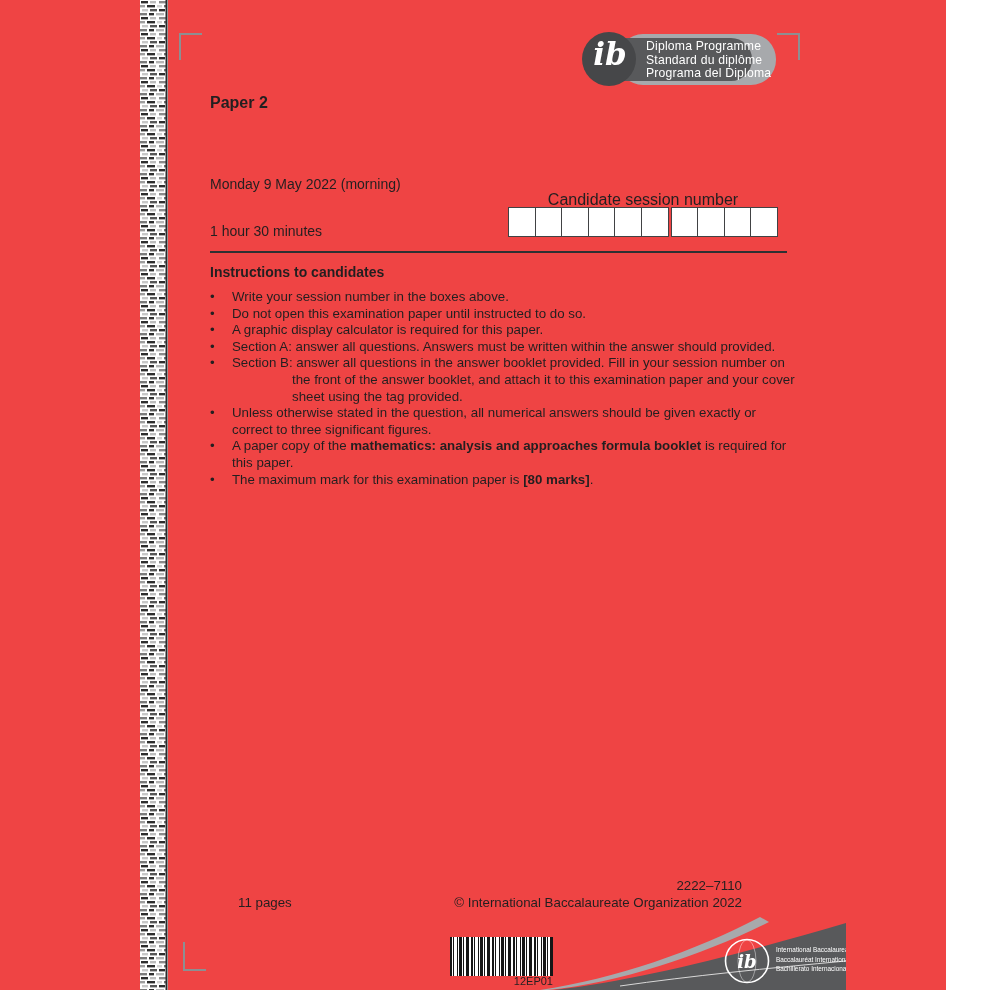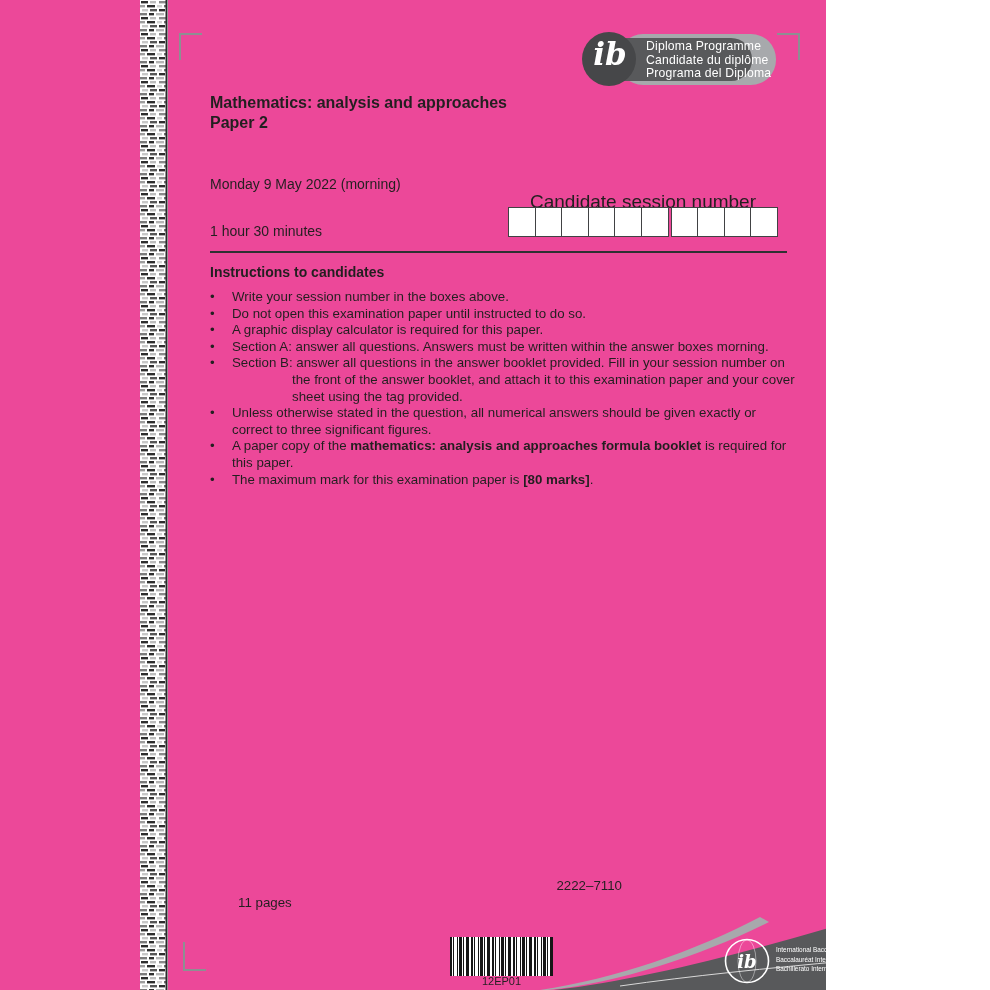--- a/index.html
+++ b/index.html
@@ -1,16 +1,16 @@
 <!DOCTYPE html>
 <html><head>
 <meta charset="utf-8">
 <style>
   html,body{margin:0;padding:0;background:#ffffff;}
-  .page{position:relative;width:826px;height:990px;background:#ec4899;overflow:hidden;
+  .page{position:relative;width:946px;height:990px;background:#ef4444;overflow:hidden;
         font-family:"Liberation Sans",sans-serif;color:#231f20;}
   .abs{position:absolute;}
 
   
   .strip{left:140px;top:0;width:28px;height:990px;}
 
   
   .crop{position:absolute;}
   .crop.tl{left:179px;top:33px;width:21px;height:25px;border-left:2.5px solid #8d8f92;border-top:2.5px solid #8d8f92;}
   .crop.tr{left:777px;top:33px;width:21px;height:25px;border-right:2.5px solid #8d8f92;border-top:2.5px solid #8d8f92;}
@@ -22,21 +22,21 @@
   .ibbanner .l0{top:12px;} .ibbanner .l1{top:25.5px;} .ibbanner .l2{top:39px;}
   .ibbanner .monogram{position:absolute;left:13px;top:8px;width:38px;text-align:center;
         font-family:"DejaVu Serif",serif;font-style:italic;font-weight:bold;font-size:31px;color:#fff;}
 
   
   .title{left:210px;top:93px;font-size:16px;font-weight:bold;line-height:19.5px;}
   .date{left:210px;top:176px;font-size:14px;}
   .duration{left:210px;top:223px;font-size:14px;}
 
   
-  .sess-label{left:508px;top:191px;width:270px;text-align:center;font-size:19px;}
+  .sess-label{left:508px;top:191px;width:270px;text-align:center;font-size:16px;}
   .sess-boxes{left:508px;top:207px;display:flex;}
   .sbox{width:26px;height:28px;border:1.5px solid #414244;background:#fff;margin-left:-1.5px;}
   .sbox:first-child{margin-left:0;}
   .sbox.gap{margin-left:2px;}
 
   .rule{left:210px;top:251px;width:577px;height:2px;background:#2f3032;}
 
   .instr-head{left:210px;top:264px;font-size:14px;font-weight:bold;}
 
   .bullets{left:210px;top:289px;width:585px;font-size:13.3px;line-height:16.6px;}
@@ -46,21 +46,21 @@
   .ind{padding-left:60px;}
   b{font-weight:bold;}
 
   
   .pages{left:238px;top:895px;font-size:13.3px;}
   .codeblock{right:204px;top:877px;text-align:right;font-size:13.3px;line-height:17px;}
 
   
   .barcode{left:450px;top:937px;width:103px;height:39px;
      background:repeating-linear-gradient(90deg,#161616 0 2px,#fff 2px 3px,#161616 3px 4px,#fff 4px 7px,#161616 7px 8px,#fff 8px 9px,#161616 9px 12px,#fff 12px 13px,#161616 13px 14px,#fff 14px 16px,#161616 16px 19px,#fff 19px 21px);}
-  .barcode-label{left:450px;top:975px;width:103px;text-align:center;font-size:11px;}
+  .barcode-label{left:450px;top:975px;width:103px;text-align:right;font-size:11px;}
 
   
   .swoosh{left:540px;top:914px;width:306px;height:76px;}
 </style>
 </head>
 <body>
 
 <div class="page">
 
   <svg class="abs strip" width="28" height="990">
@@ -91,26 +91,25 @@
   <div class="crop bl"></div>
 
   <div class="abs ibbanner">
     <svg width="206" height="62">
       <rect x="40" y="6" width="158" height="51" rx="25" fill="#A7A9AC"></rect>
       <rect x="26" y="10" width="148" height="43" rx="21" fill="#58595B"></rect>
       <circle cx="31" cy="31" r="27" fill="#464749"></circle>
     </svg>
     <div class="monogram">ib</div>
     <div class="line l0">Diploma Programme</div>
-    <div class="line l1">Candidate du diplôme</div>
+    <div class="line l1">Standard du diplôme</div>
     <div class="line l2">Programa del Diploma</div>
   </div>
 
   <div class="abs title">
-    <div>Mathematics: analysis and approaches</div>
     <div>Paper 2</div>
   </div>
 
   <div class="abs date">Monday 9 May 2022 (morning)</div>
   <div class="abs duration">1 hour 30 minutes</div>
 
   <div class="abs sess-label">Candidate session number</div>
   <div class="abs sess-boxes">
       <div class="sbox"></div>
       <div class="sbox"></div>
@@ -136,21 +135,21 @@
     <div class="brow">
       <span class="dot">•</span>
       <span class="btext">Do not open this examination paper until instructed to do so.</span>
     </div>
     <div class="brow">
       <span class="dot">•</span>
       <span class="btext">A graphic display calculator is required for this paper.</span>
     </div>
     <div class="brow">
       <span class="dot">•</span>
-      <span class="btext">Section A: answer all questions. Answers must be written within the answer boxes morning.</span>
+      <span class="btext">Section A: answer all questions. Answers must be written within the answer should provided.</span>
     </div>
     <div class="brow">
       <span class="dot">•</span>
       <span class="btext"><span>Section B: answer all questions in the answer booklet provided. Fill in your session number on</span><br><span class="ind">the front of the answer booklet, and attach it to this examination paper and your cover</span><br><span class="ind">sheet using the tag provided.</span></span>
     </div>
     <div class="brow">
       <span class="dot">•</span>
       <span class="btext"><span>Unless otherwise stated in the question, all numerical answers should be given exactly or</span><br><span>correct to three significant figures.</span></span>
     </div>
     <div class="brow">
@@ -159,20 +158,21 @@
     </div>
     <div class="brow">
       <span class="dot">•</span>
       <span class="btext"><span>The maximum mark for this examination paper is </span><b>[80 marks]</b><span>.</span></span>
     </div>
   </div>
 
   <div class="abs pages">11 pages</div>
   <div class="abs codeblock">
     <div>2222–7110</div>
+    <div>© International Baccalaureate Organization 2022</div>
   </div>
 
   <div class="abs barcode"></div>
   <div class="abs barcode-label">12EP01</div>
 
   <svg class="abs swoosh" width="306" height="76">
     <path d="M0,76 C75,65 155,37 220,3 L229,8 C165,40 80,69 8,76 Z" fill="#A7A9AC"></path>
     <path d="M14,76 C100,66 200,40 306,9 L306,76 Z" fill="#58595B"></path>
     <path d="M80,72 C150,62 230,54 306,47" fill="none" stroke="#d8d8d8" stroke-width="1"></path>
     <g>

